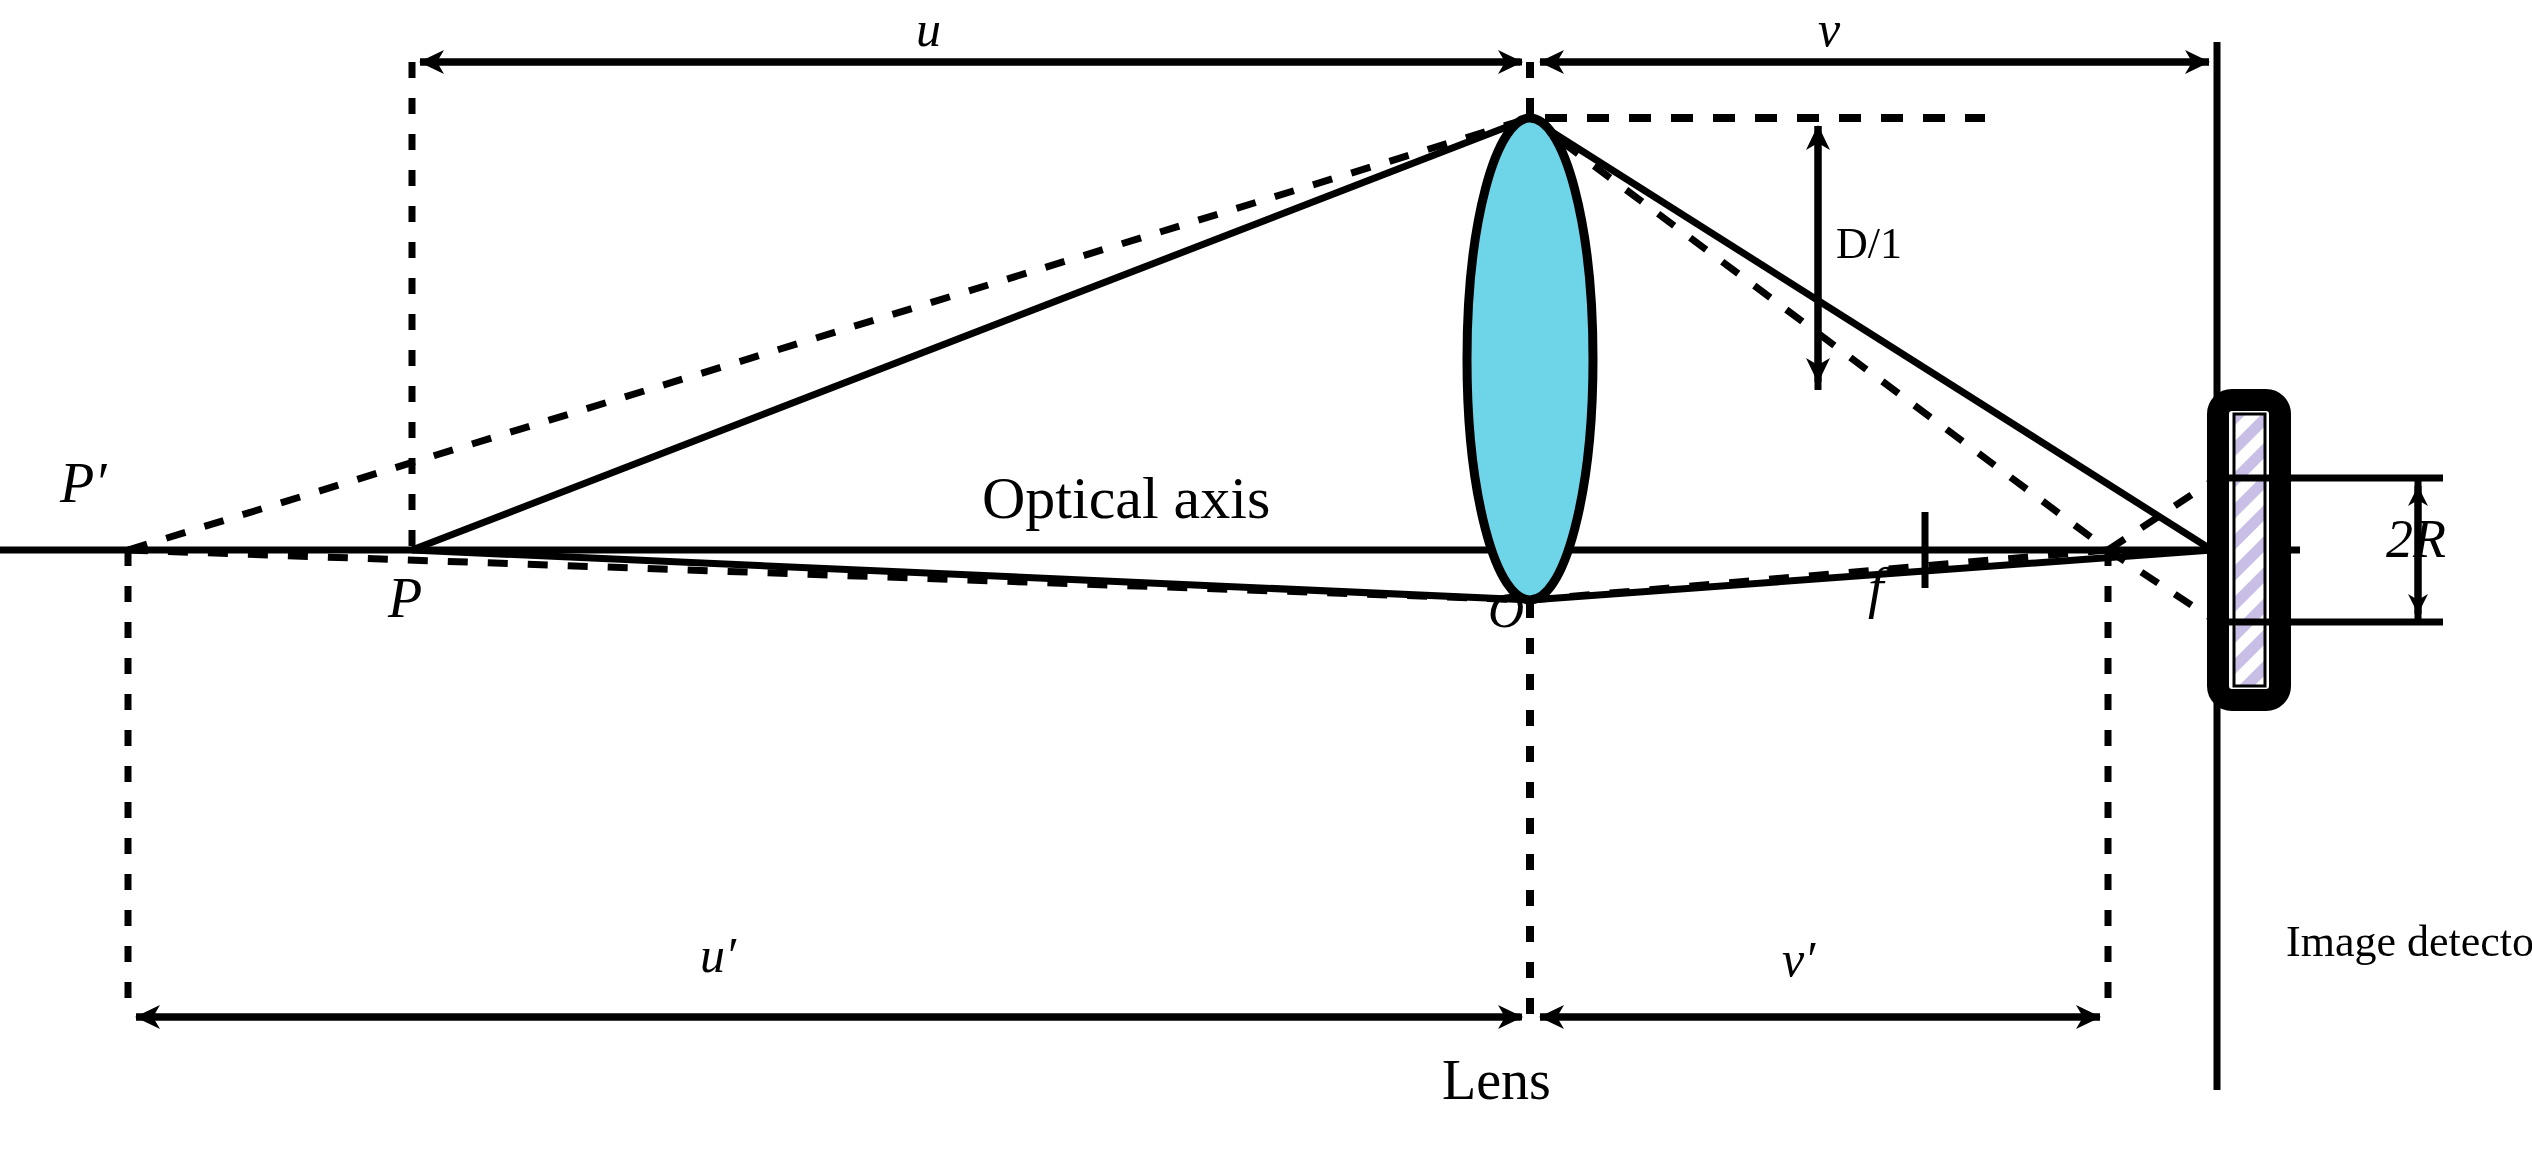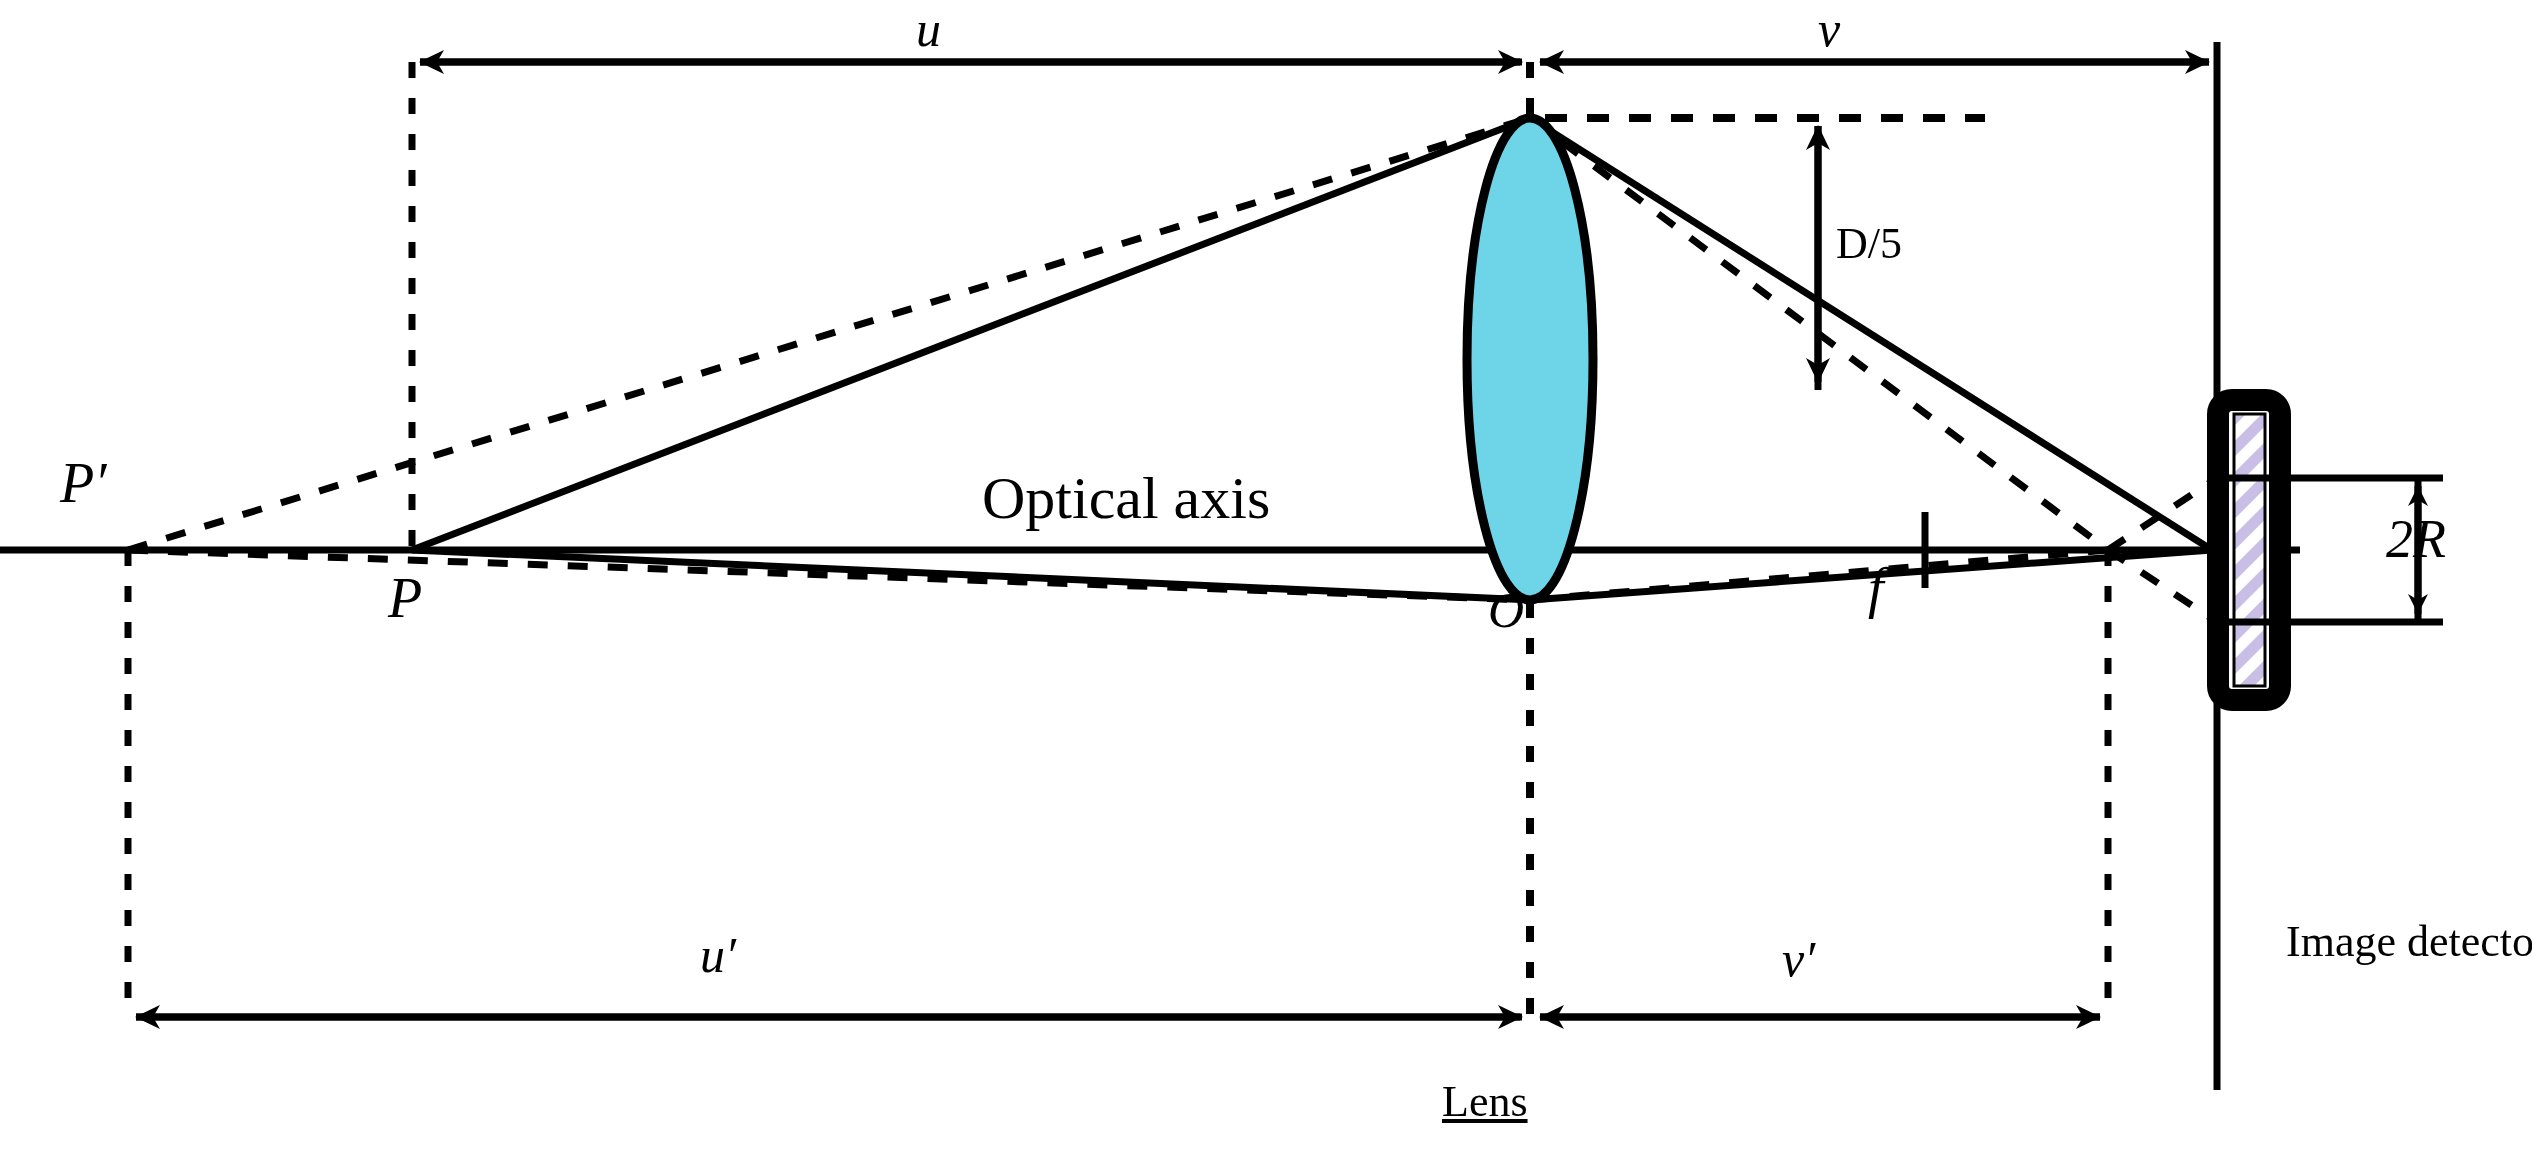--- a/index.html
+++ b/index.html
@@ -36,21 +36,21 @@
   .lbl-v  { left: 1818px; top: 4px;   font-size: 50px; }
   .lbl-up { left: 700px;  top: 930px; font-size: 50px; }
   .lbl-vp { left: 1782px; top: 934px; font-size: 50px; }
   .lbl-Pp { left: 60px;   top: 455px; font-size: 56px; }
   .lbl-P  { left: 388px;  top: 570px; font-size: 56px; }
   .lbl-O  { left: 1488px; top: 585px; font-size: 50px; }
   .lbl-f  { left: 1868px; top: 560px; font-size: 56px; }
   .lbl-D  { left: 1836px; top: 222px; font-size: 44px; }
   .lbl-2R { left: 2386px; top: 512px; font-size: 54px; }
   .lbl-oa { left: 982px;  top: 468px; font-size: 60px; }
-  .lbl-lens { left: 1442px; top: 1080px; font-size: 44px; text-decoration: underline; }
+  .lbl-lens { left: 1442px; top: 1052px; font-size: 56px; }
   .lbl-det { left: 2286px; top: 920px; font-size: 44px; }
 </style>
 </head>
 <body>
 
 <div id="stage">
 
   <svg id="diagram-svg" viewBox="0 0 2532 1157">
     <defs>
       <marker id="ah" markerWidth="26" markerHeight="26" refX="24" refY="13" orient="auto" markerUnits="userSpaceOnUse">
@@ -151,19 +151,19 @@
   </svg>
 
   <div class="lbl lbl-italic lbl-u">u</div>
   <div class="lbl lbl-italic lbl-v">v</div>
   <div class="lbl lbl-italic lbl-up">u′</div>
   <div class="lbl lbl-italic lbl-vp">v′</div>
   <div class="lbl lbl-italic lbl-Pp">P′</div>
   <div class="lbl lbl-italic lbl-P">P</div>
   <div class="lbl lbl-italic lbl-O">O</div>
   <div class="lbl lbl-italic lbl-f">f</div>
-  <div class="lbl lbl-D">D/5</div>
+  <div class="lbl lbl-D">D/1</div>
   <div class="lbl lbl-italic lbl-2R">2R</div>
   <div class="lbl lbl-oa">Optical axis</div>
   <div class="lbl lbl-lens">Lens</div>
   <div class="lbl lbl-det">Image detector</div>
 
 </div>
 
 </body></html>

